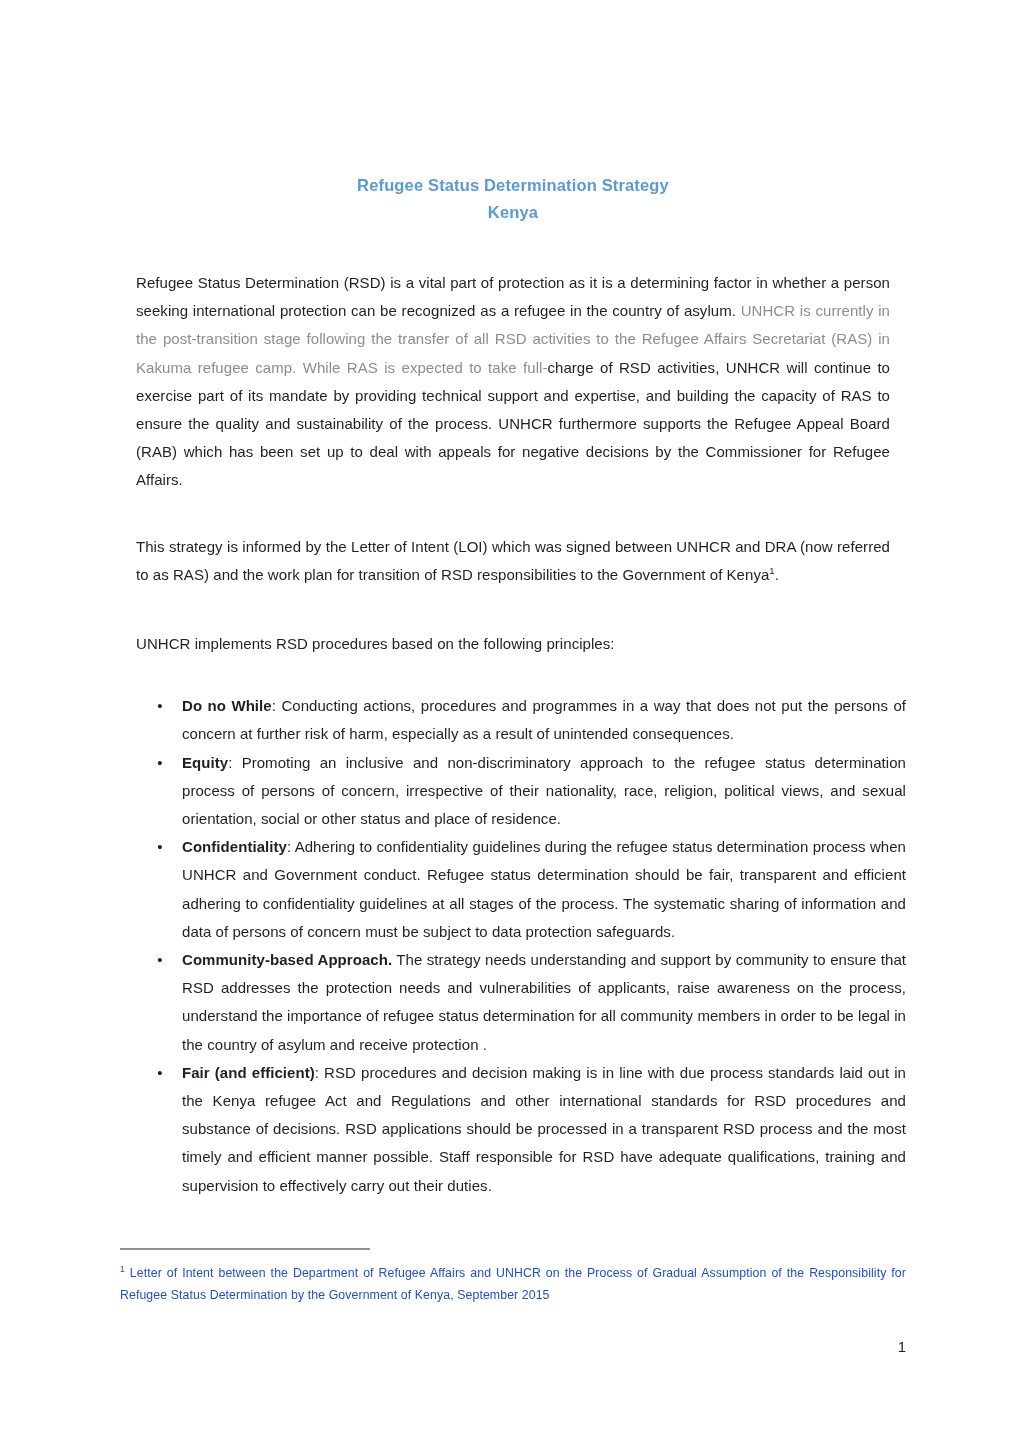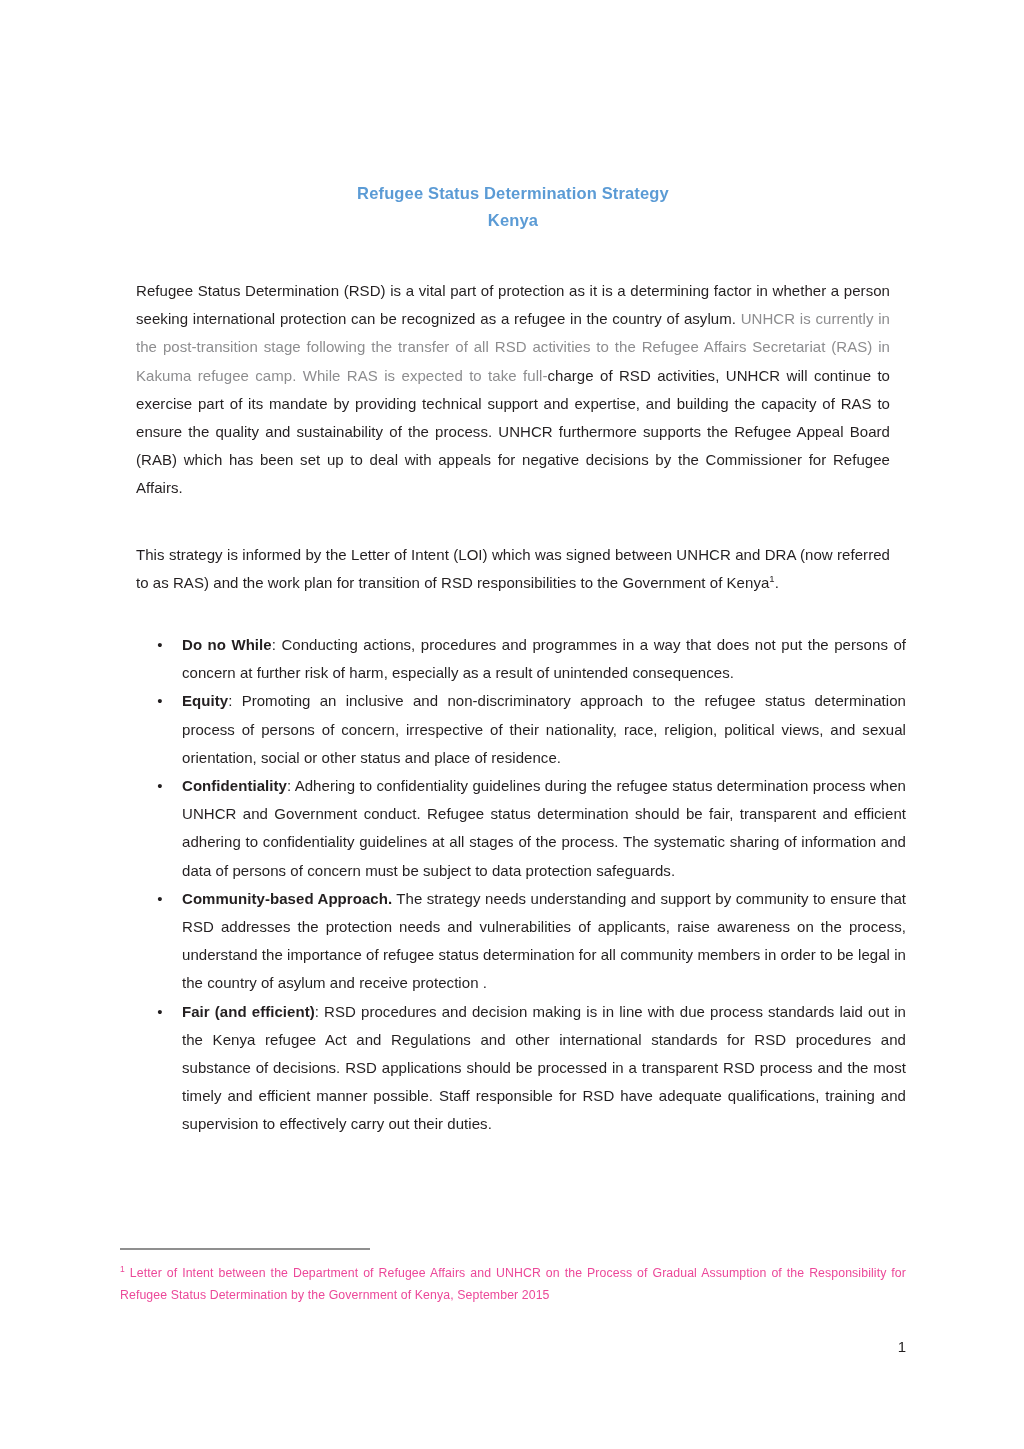--- a/index.html
+++ b/index.html
@@ -27,21 +27,21 @@
   }
 
   
   .doc-title {
     text-align: center;
     color: #5b9bd5;
     font-size: 16.5px;
     font-weight: bold;
     line-height: 26.5px;
     letter-spacing: 0.15px;
-    margin: 8px;
+    margin: 0;
     padding-top: 172px;
   }
   .doc-title .line {
     display: block;
   }
 
   
   .section-heading {
     color: #6fa8dc;
     font-size: 16.5px;
@@ -115,21 +115,21 @@
     top: 1248px;
     width: 786px;
   }
   .footnote-rule {
     width: 250px;
     height: 0;
     border-top: 2px solid #8f8f8f;
     margin: 0 0 12px 0;
   }
   .footnote-text {
-    color: #ec4899;
+    color: #1d4ed8;
     font-size: 12.3px;
     line-height: 22px;
     text-align: justify;
     text-justify: inter-word;
     margin: 0;
     letter-spacing: 0.1px;
   }
   .footnote-text sup {
     font-size: 8.5px;
     vertical-align: super;
@@ -156,20 +156,21 @@
       <span class="line">Refugee Status Determination Strategy</span>
       <span class="line">Kenya</span>
     </h1>
 
 
     <p class="body" id="intro-para-1"><span>Refugee Status Determination (RSD) is a vital part of protection as it is a determining factor in whether a person seeking international protection can be recognized as a refugee in the country of asylum. </span><span class="faded">UNHCR is currently in the post-transition stage following the transfer of all RSD activities to the Refugee Affairs Secretariat (RAS) in Kakuma refugee camp. While RAS is expected to take full-</span><span>charge of RSD activities, UNHCR will continue to exercise part of its mandate by providing technical support and expertise, and building the capacity of RAS to ensure the quality and sustainability of the process. UNHCR furthermore supports the Refugee Appeal Board (RAB) which has been set up to deal with appeals for negative decisions by the Commissioner for Refugee Affairs.</span></p>
 
     <p class="body" id="intro-para-2"><span>This strategy is informed by the Letter of Intent (LOI) which was signed between UNHCR and DRA (now referred to as RAS) and the work plan for transition of RSD responsibilities to the Government of Kenya</span><sup class="fn-ref">1</sup><span>.</span></p>
 
 
+    <p class="body" id="principles-lead">UNHCR implements RSD procedures based on the following principles:</p>
 
     <ul class="principles">
       <li>
         <span class="bullet-glyph">•</span><b>Do no While</b><span>: </span><span>Conducting actions, procedures and programmes in a way that does not put the persons of concern at further risk of harm, especially as a result of unintended consequences.</span>
       </li>
       <li>
         <span class="bullet-glyph">•</span><b>Equity</b><span>: </span><span>Promoting an inclusive and non-discriminatory approach to the refugee status determination process of persons of concern, irrespective of their nationality, race, religion, political views, and sexual orientation, social or other status and place of residence.</span>
       </li>
       <li>
         <span class="bullet-glyph">•</span><b>Confidentiality</b><span>: </span><span>Adhering to confidentiality guidelines during the refugee status determination process when UNHCR and Government conduct. Refugee status determination should be fair, transparent and efficient adhering to confidentiality guidelines at all stages of the process. The systematic sharing of information and data of persons of concern must be subject to data protection safeguards.</span>

